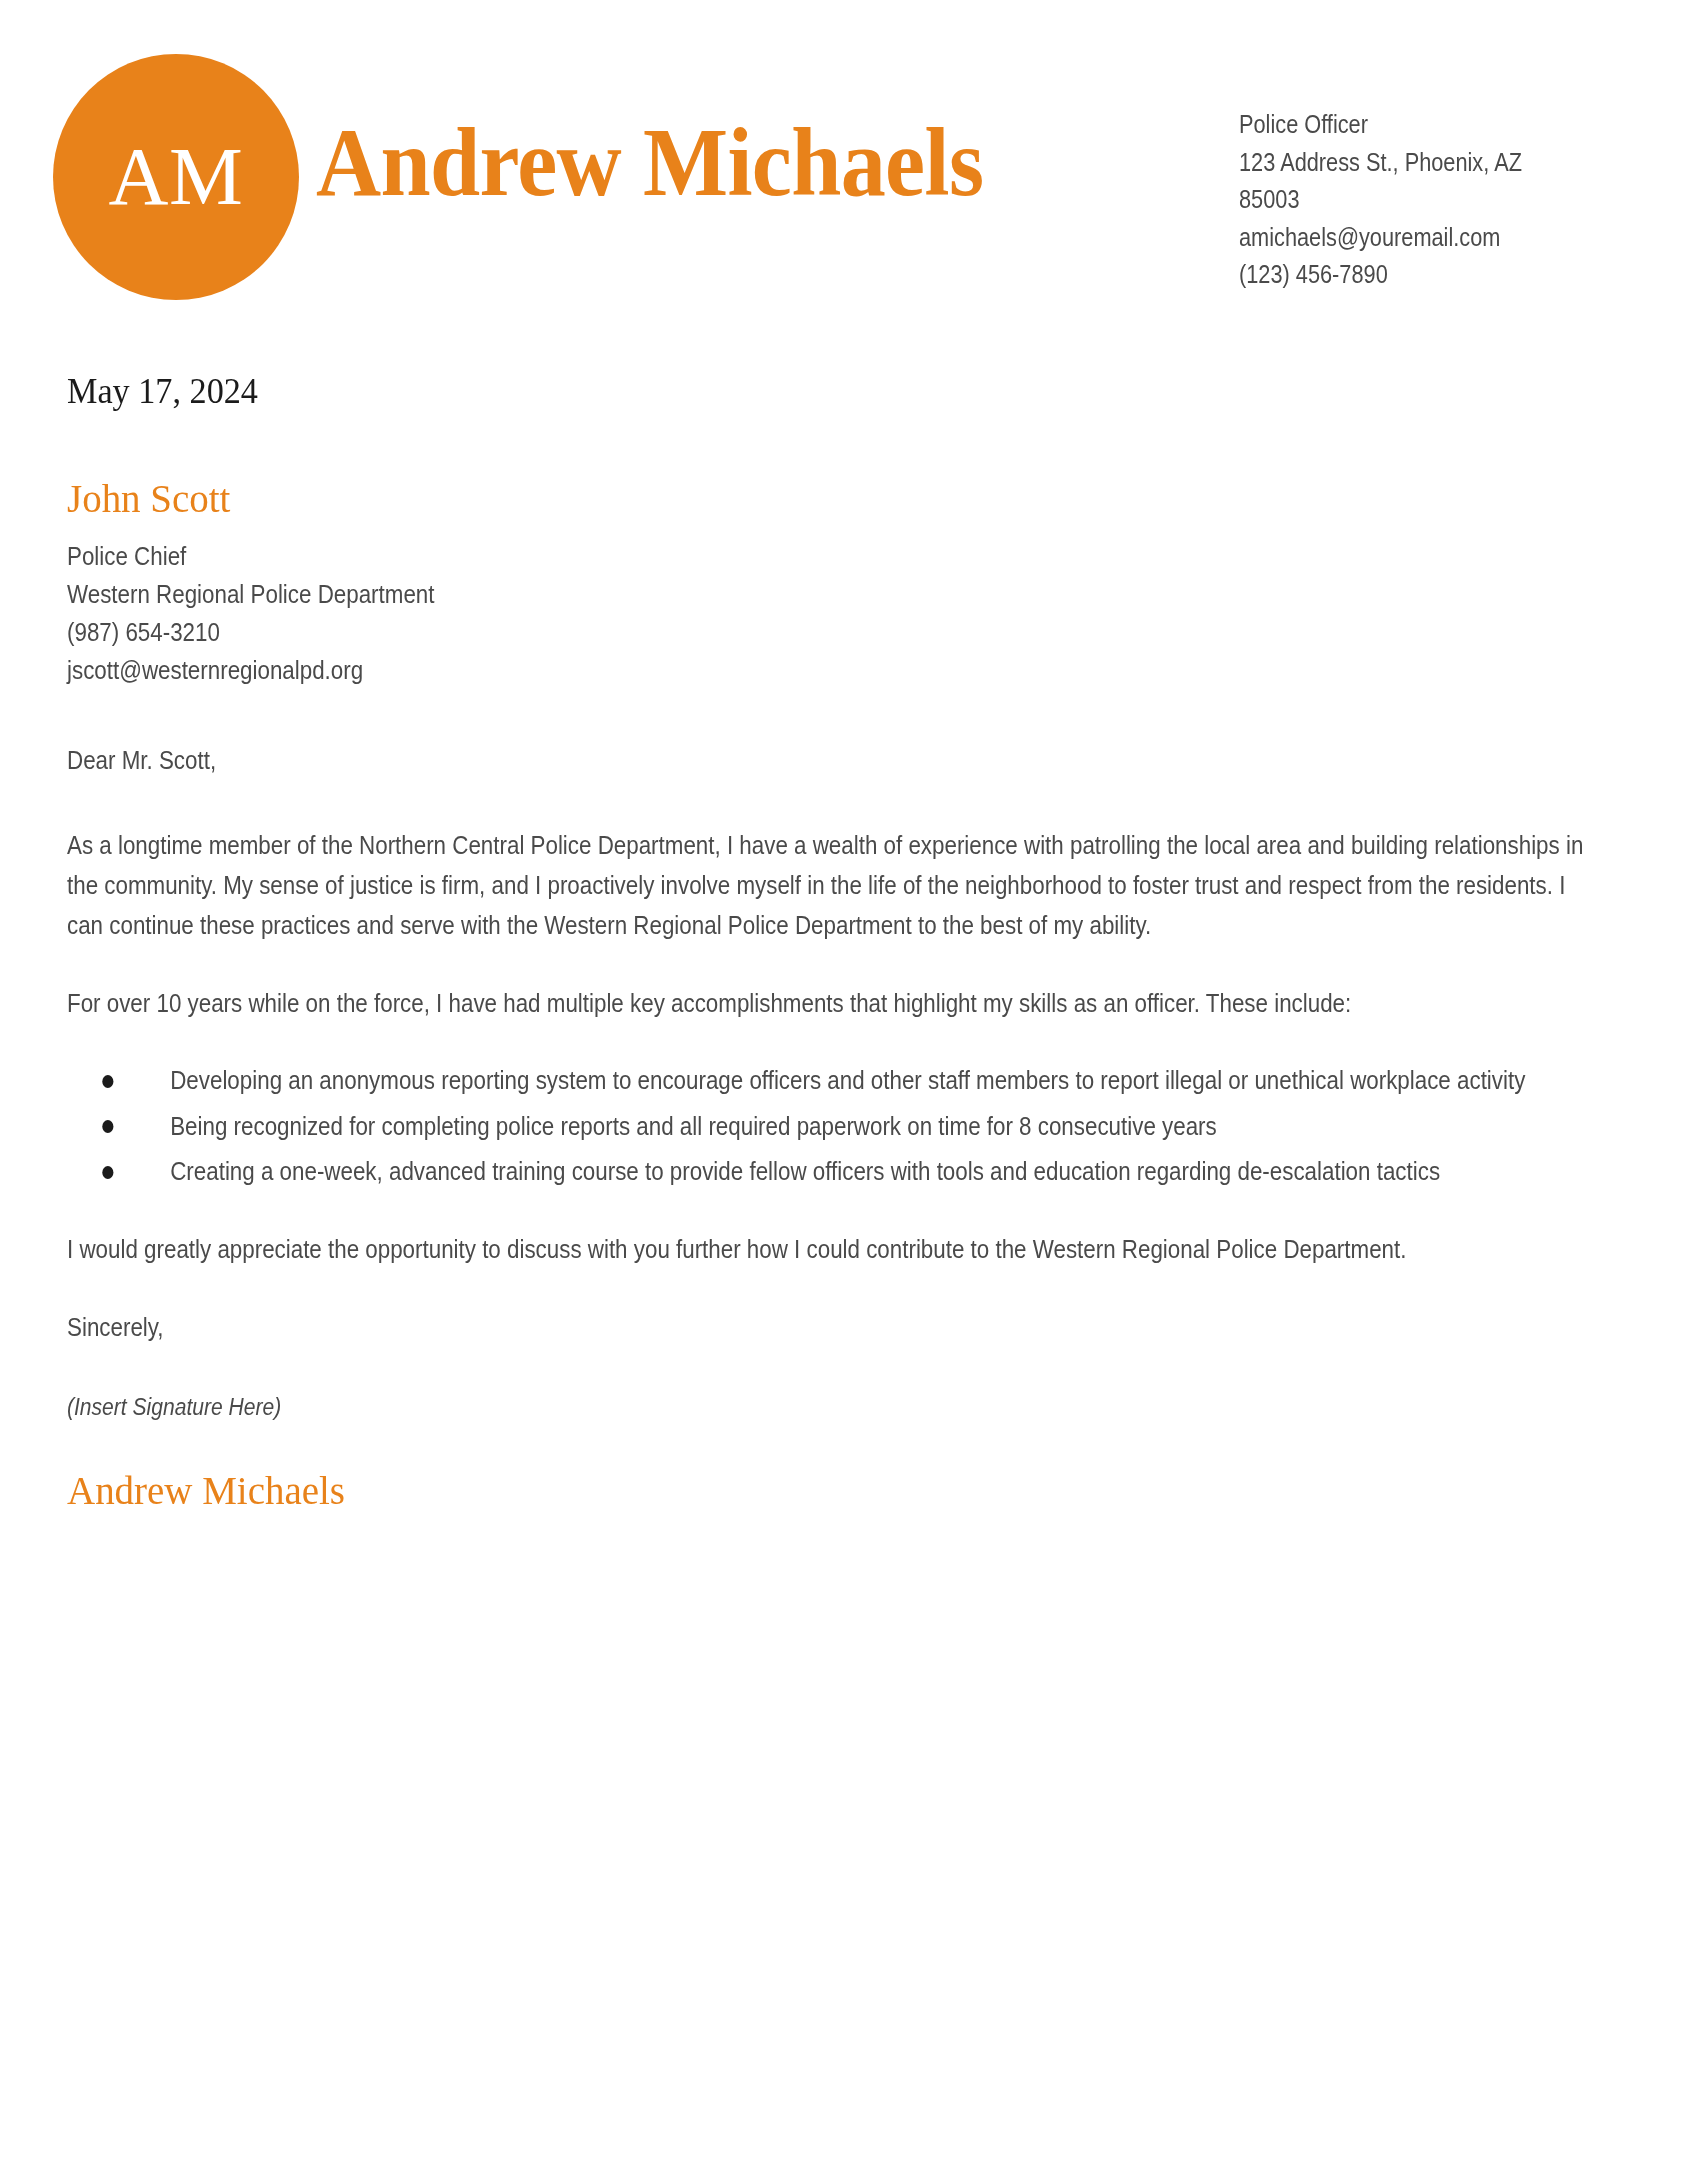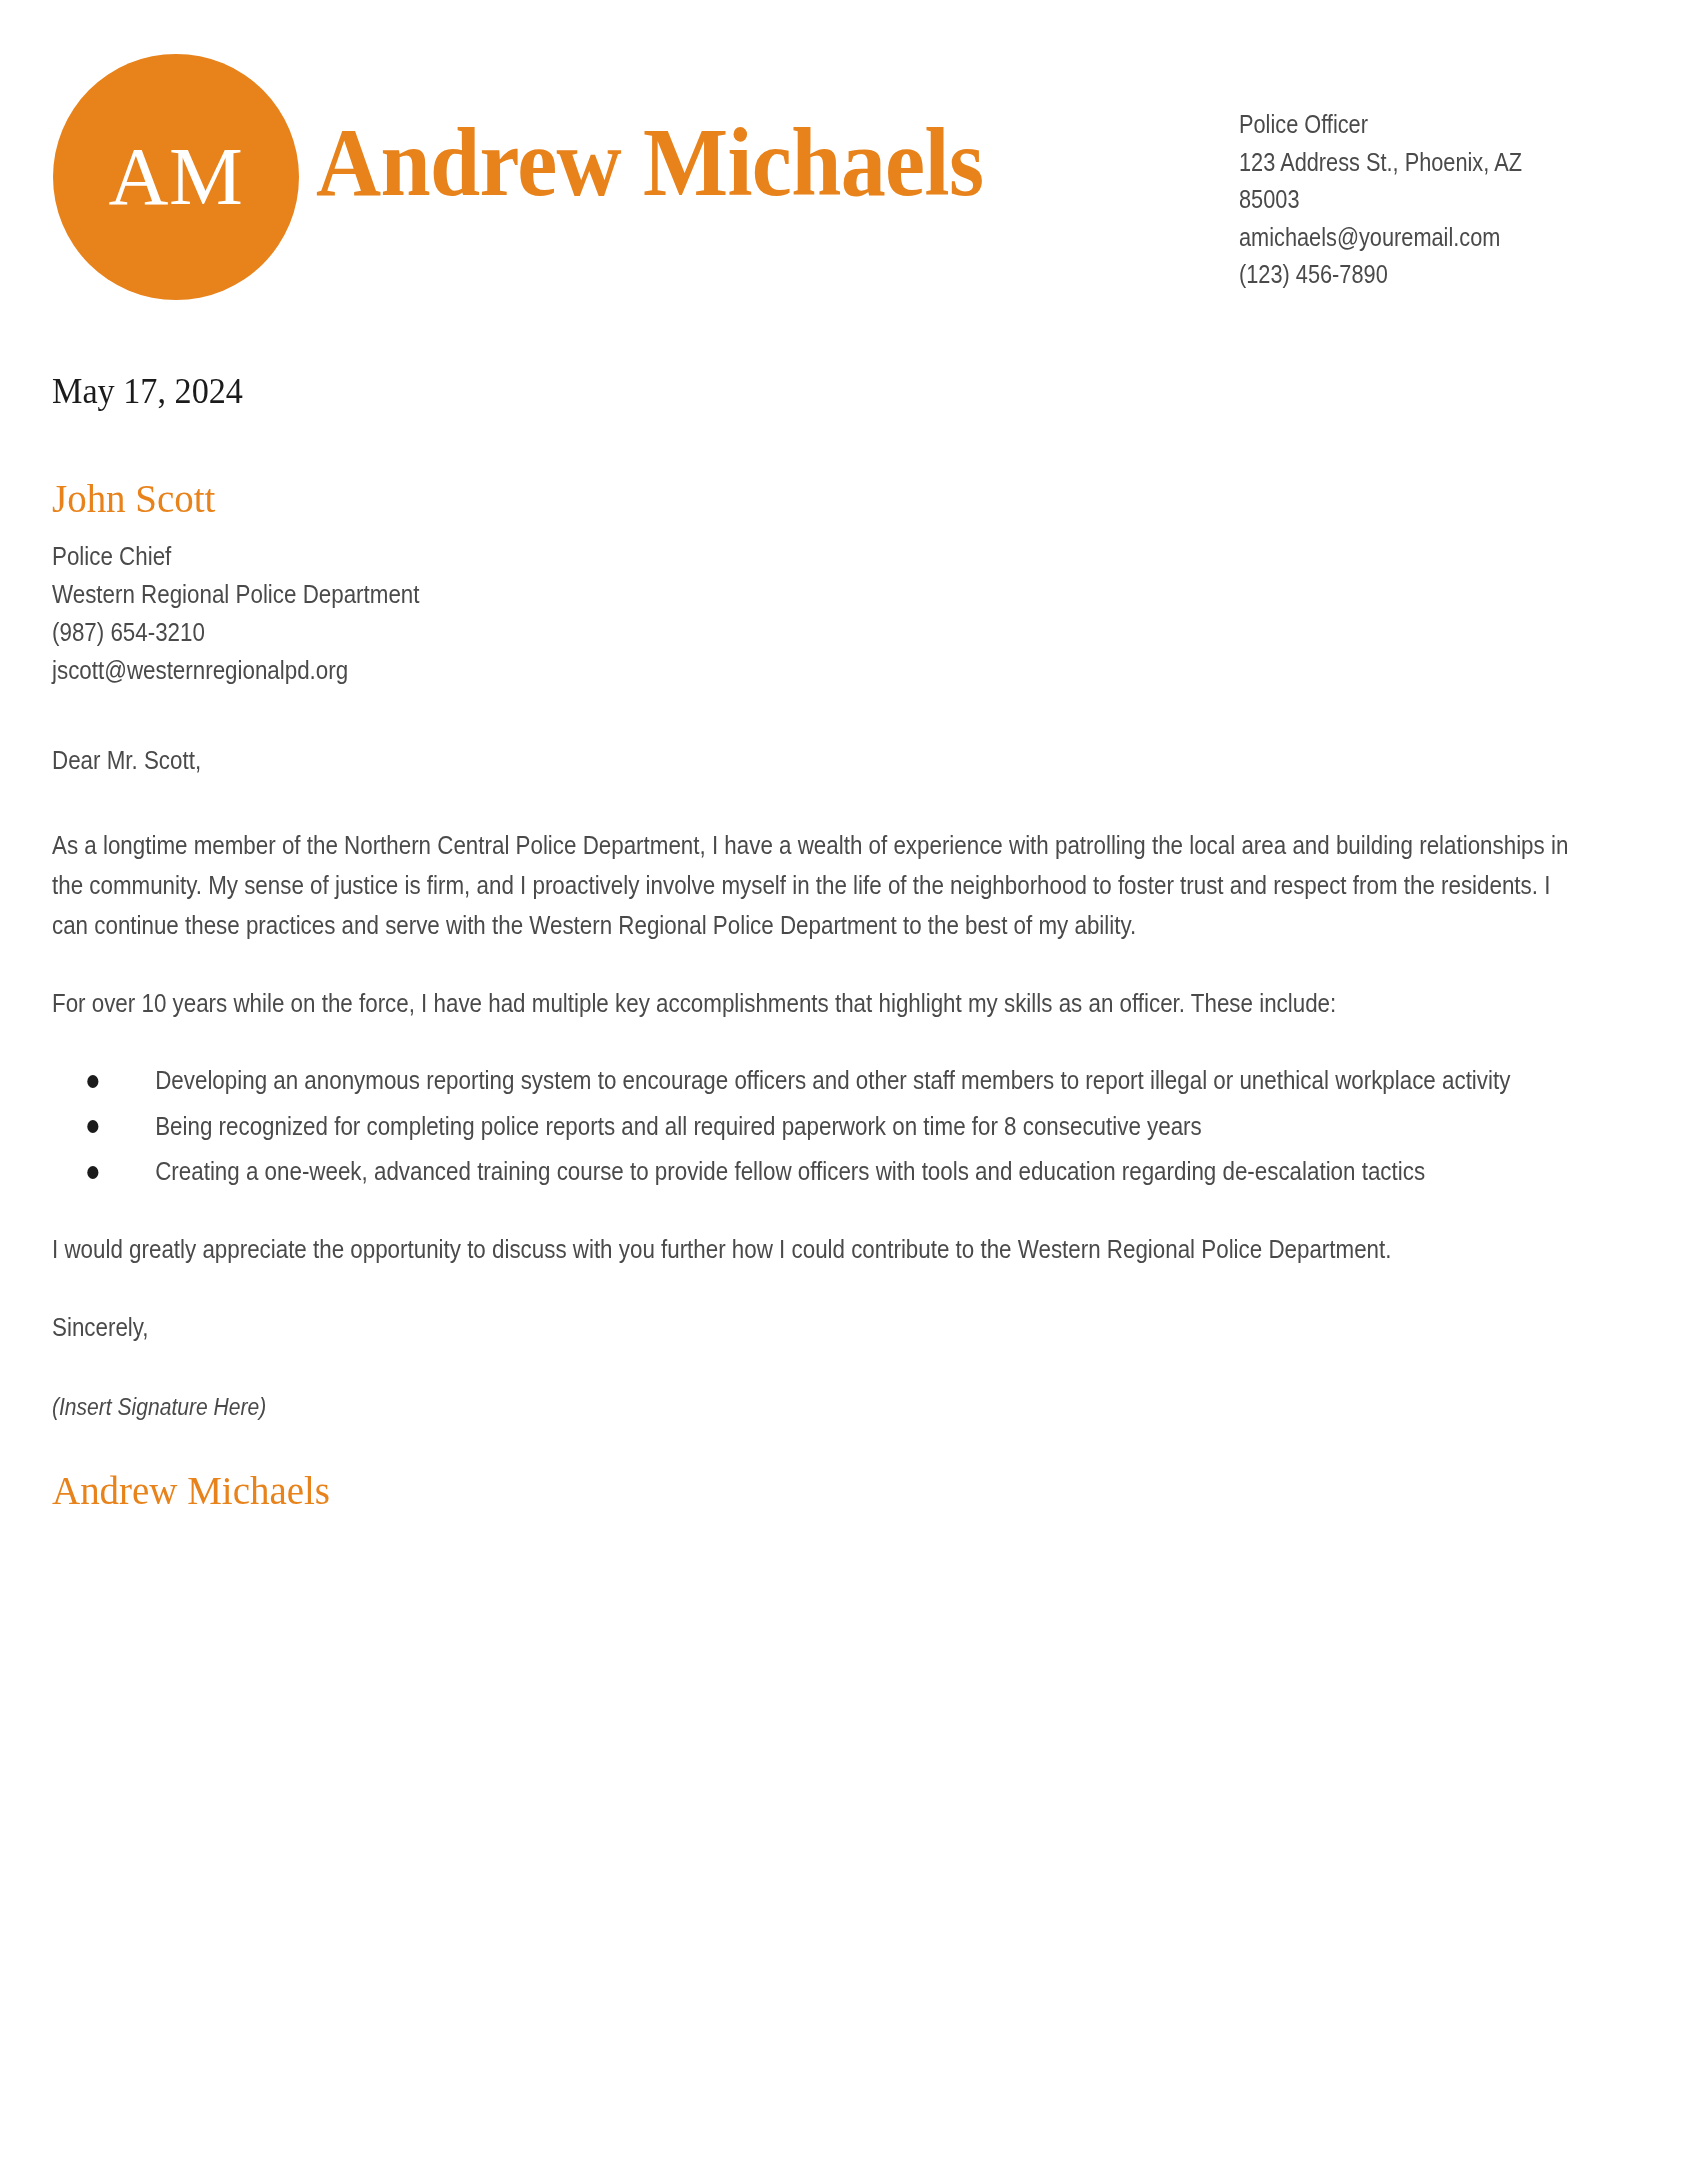--- a/index.html
+++ b/index.html
@@ -79,21 +79,21 @@
     line-height: 1.50;
     color: #4a4a4a;
     transform: scaleX(0.87);
     transform-origin: left top;
   }
   .header-contact div { white-space: normal; }
 
   
   .content {
     position: absolute;
-    left: 52px;
+    left: 67px;
     top: 370px;
     width: 1535px;
   }
 
   .date {
     font-family: "Liberation Serif", serif;
     font-size: 36px;
     line-height: 1.2;
     color: #1b1b1b;
     font-weight: 400;

